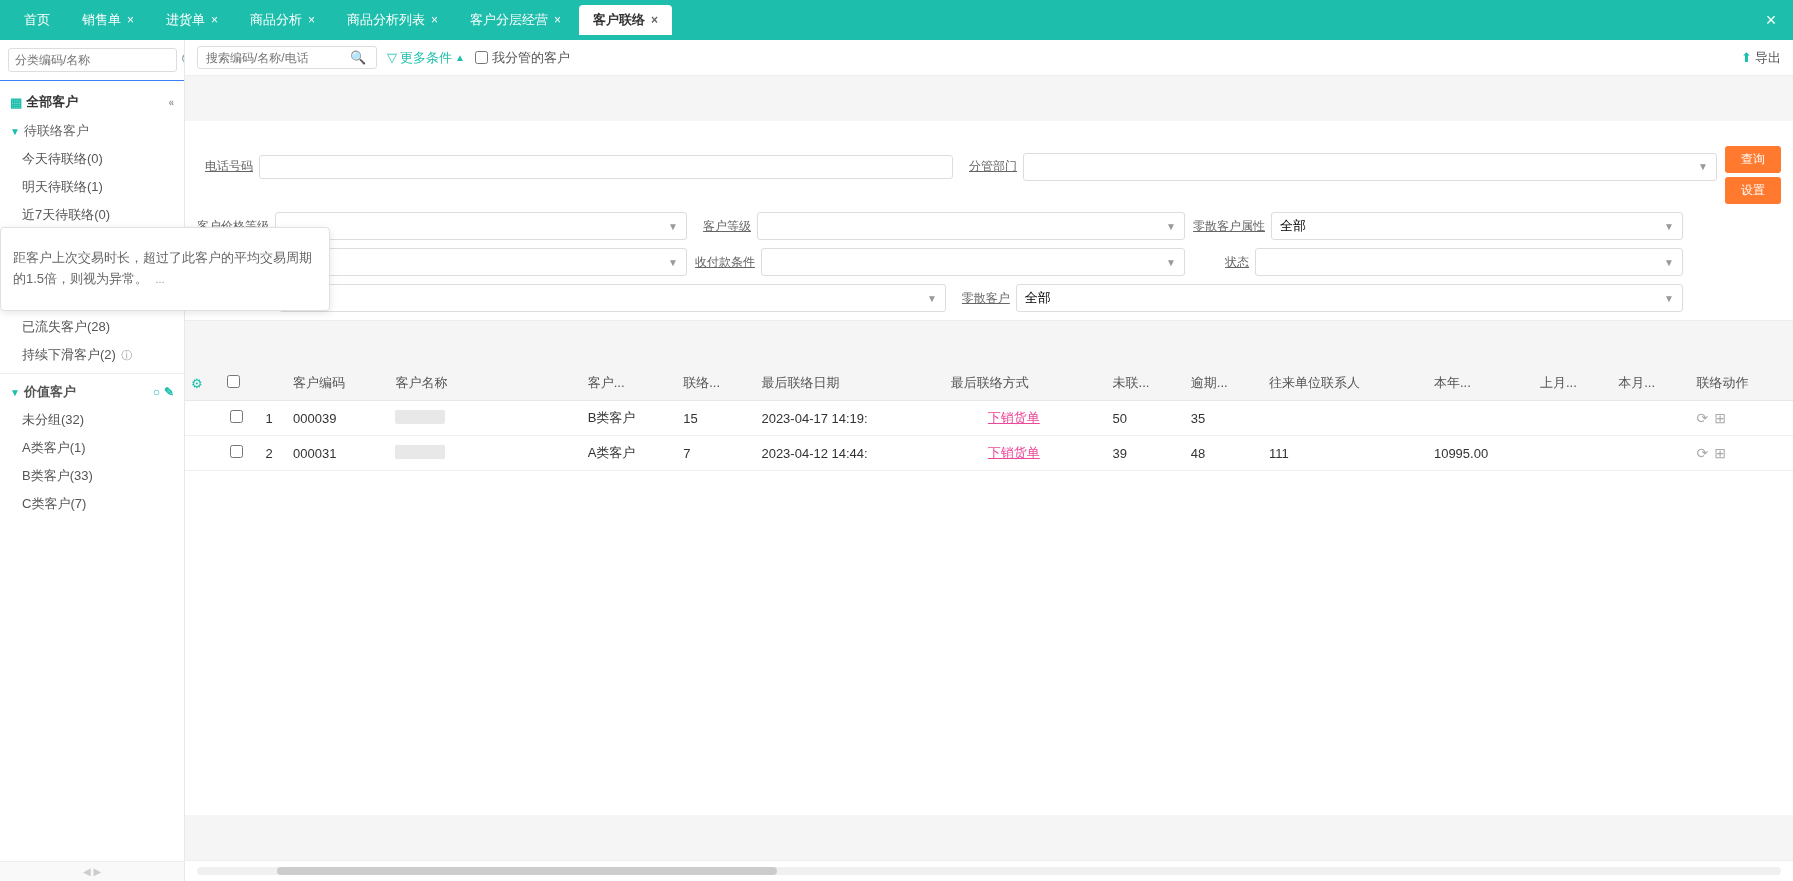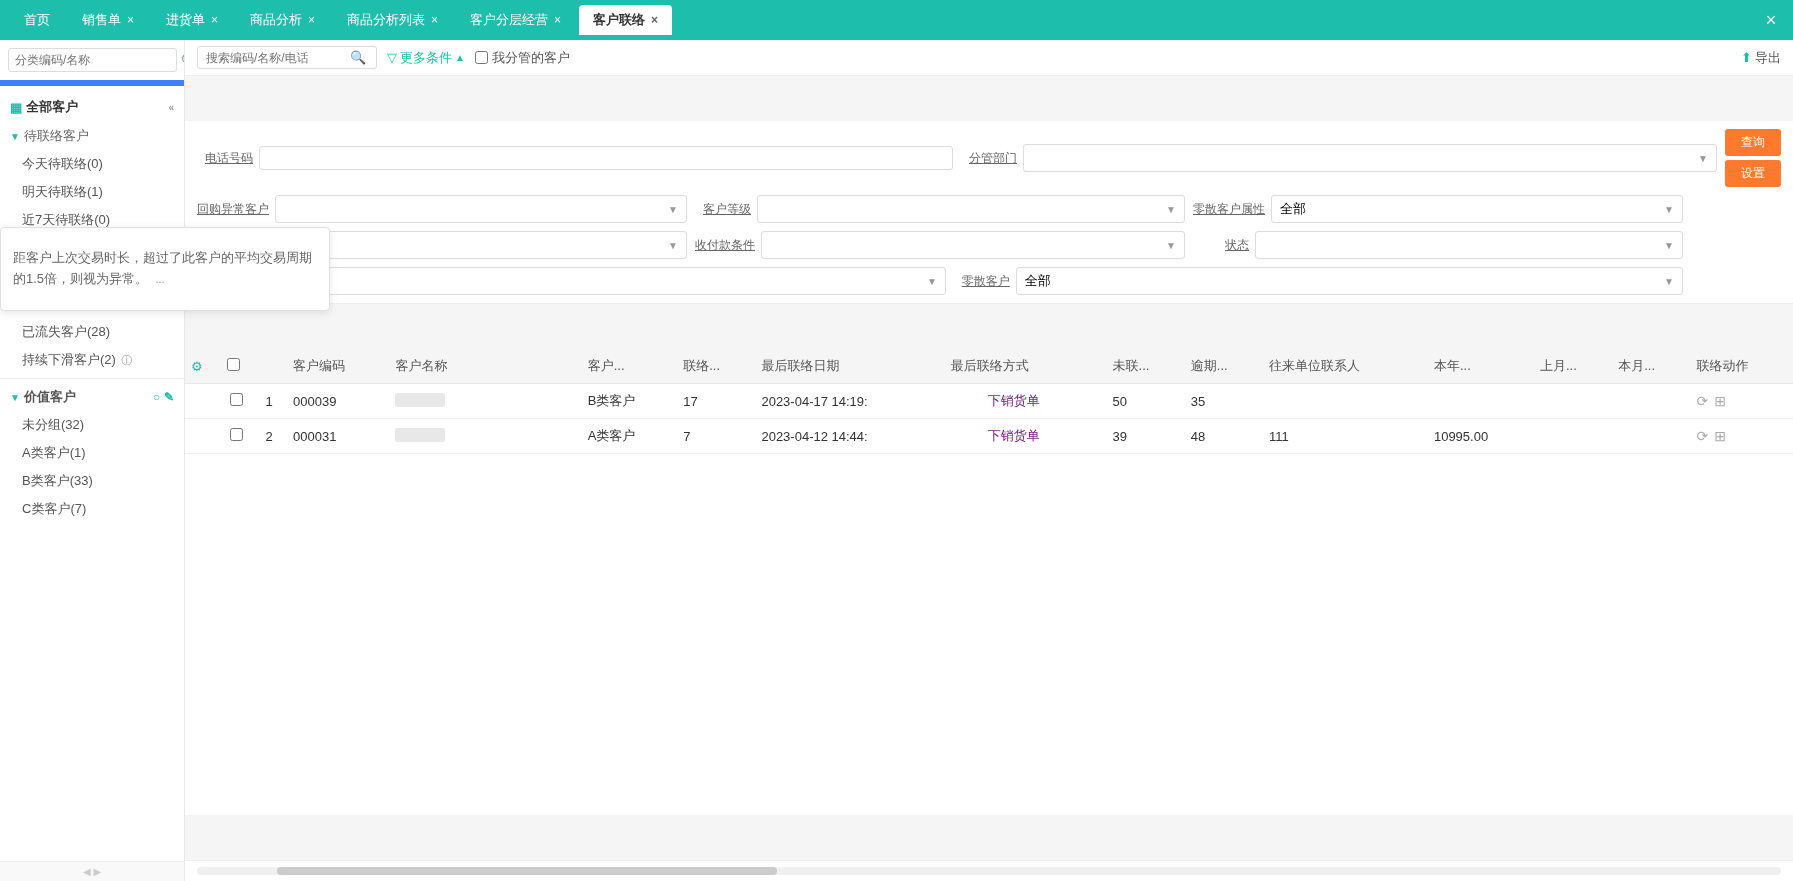--- a/index.html
+++ b/index.html
@@ -33,21 +33,21 @@
       display: flex; height: calc(881px - 40px);
     }
 
     
     .sidebar {
       width: 185px; background: #fff; border-right: 1px solid #e8e8e8;
       display: flex; flex-direction: column; overflow: hidden;
       flex-shrink: 0;
     }
     .sidebar-search {
-      padding: 8px; border-bottom: 6px solid #3b82f6;
+      padding: 8px; border-bottom: 1px solid #3b82f6;
       display: flex; align-items: center; gap: 4px;
     }
     .sidebar-search input {
       flex: 1; border: 1px solid #ddd; border-radius: 3px;
       padding: 4px 6px; font-size: 12px; outline: none;
     }
     .sidebar-search-icon { color: #999; cursor: pointer; }
     .sidebar-content { flex: 1; overflow-y: auto; padding: 6px 0; }
     .sidebar-all-header {
       display: flex; align-items: center; justify-content: space-between;
@@ -139,21 +139,21 @@
       padding: 4px 8px; font-size: 12px; outline: none; background: #fff;
     }
     .filter-select {
       flex: 1; border: 1px solid #ddd; border-radius: 3px;
       padding: 4px 8px; font-size: 12px; background: #fff;
       display: flex; align-items: center; justify-content: space-between;
       cursor: pointer; min-height: 28px;
     }
     .filter-select-arrow { color: #999; font-size: 10px; }
     .filter-action-btns {
-      display: flex; flex-direction: column; gap: 4px; align-items: flex-end;
+      display: flex; flex-direction: column; gap: 4px; align-items: flex-end; margin-top: 17px;
     }
     .btn-query {
       background: #ff7a2e; color: #fff; border: none; border-radius: 3px;
       padding: 5px 16px; cursor: pointer; font-size: 12px; white-space: nowrap;
     }
     .btn-settings {
       background: #ff7a2e; color: #fff; border: none; border-radius: 3px;
       padding: 5px 16px; cursor: pointer; font-size: 12px; white-space: nowrap;
     }
     .filter-dots { color: #999; font-size: 14px; cursor: pointer; }
@@ -172,21 +172,21 @@
     }
     .data-table td {
       border-bottom: 1px solid #f0f0f0; padding: 8px 6px;
       color: #333; white-space: nowrap;
     }
     .col-settings { width: 36px; text-align: center; }
     .col-check { width: 30px; text-align: center; }
     .col-num { width: 36px; text-align: center; }
     .settings-icon { color: #1dbfac; cursor: pointer; }
     input[type="checkbox"] { cursor: pointer; accent-color: #1dbfac; }
-    .link-text { color: #701a75; cursor: pointer; margin-left: 37px; }
+    .link-text { color: #ec4899; text-decoration: underline; cursor: pointer; margin-left: 37px; }
     .action-icons { display: flex; gap: 6px; }
     .action-icon { color: #aaa; cursor: pointer; font-size: 14px; }
 
     
     .scroll-area {
       background: #fff; padding: 6px 0; border-top: 1px solid #eee;
       display: flex; align-items: center;
     }
     .h-scrollbar {
       flex: 1; height: 8px; background: #f0f0f0; border-radius: 4px;
@@ -377,21 +377,21 @@
           </div>
         </div>
         <div class="filter-action-btns">
           <button class="btn-query">查询</button>
           <button class="btn-settings">设置</button>
         </div>
       </div>
 
       <div class="filter-row">
         <div class="filter-cell">
-          <span class="filter-label">回购异常客户</span>
+          <span class="filter-label">客户价格等级</span>
           <div class="filter-select">
             <span></span>
             <span class="filter-select-arrow">▼</span>
           </div>
         </div>
         <div class="filter-cell">
           <span class="filter-label">客户等级</span>
           <div class="filter-select">
             <span></span>
             <span class="filter-select-arrow">▼</span>
@@ -485,21 +485,21 @@
       <td class="col-settings"></td>
       <td class="col-check">
         <input type="checkbox" style="">
       </td>
       <td class="col-num">1</td>
       <td>000039</td>
       <td style="min-width:120px;">
         <span style="display:inline-block; width:50px; height:14px; background:#e8e8e8; border-radius:2px;"></span>
       </td>
       <td>B类客户</td>
-      <td>17</td>
+      <td>15</td>
       <td>2023-04-17 14:19:</td>
       <td>
         <span class="link-text">下销货单</span>
       </td>
       <td>50</td>
       <td>35</td>
       <td></td>
       <td></td>
       <td></td>
       <td></td>

